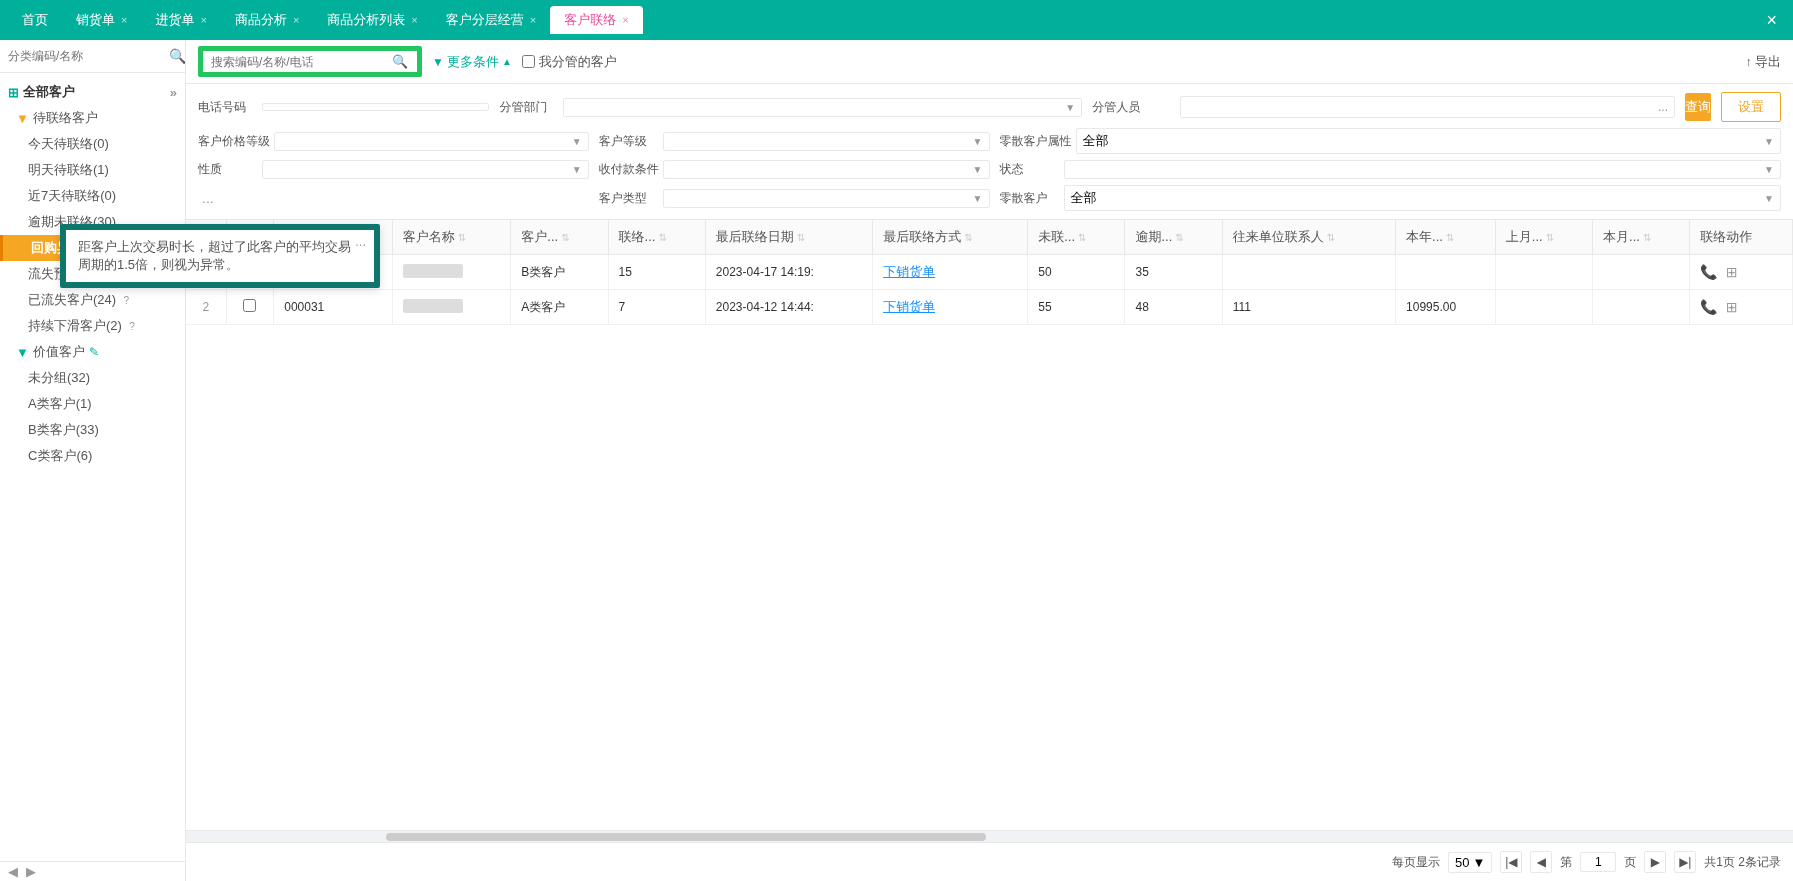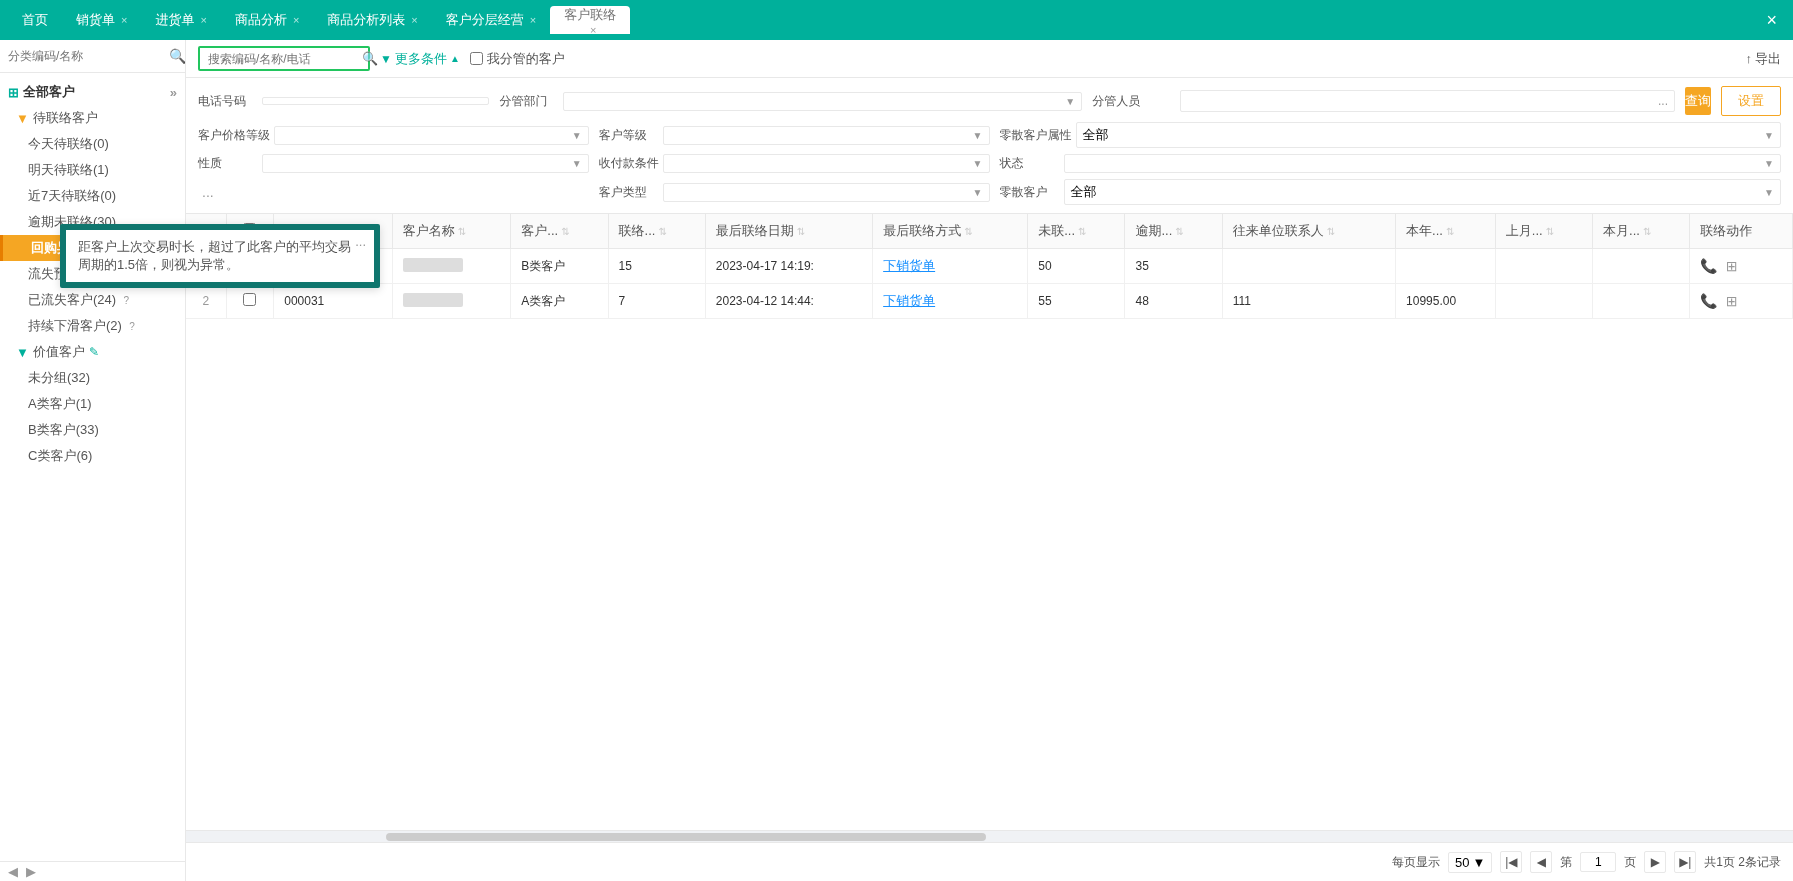--- a/index.html
+++ b/index.html
@@ -21,23 +21,22 @@
       display: flex;
       align-items: center;
       cursor: pointer;
       color: white;
       font-size: 13px;
       white-space: nowrap;
       position: relative;
     }
     .nav-tab.active {
       background: white;
-      color: #737373;
+      color: #ec4899;
       border-radius: 4px 4px 0 0;
-      flex-direction: column;
     }
     .nav-tab .close-x {
       margin-left: 6px;
       font-size: 11px;
       opacity: 0.7;
     }
     .nav-close-all {
       position: absolute;
       right: 16px;
       color: white;
@@ -171,25 +170,25 @@
       padding: 6px 12px;
       display: flex;
       align-items: center;
       gap: 10px;
       border-bottom: 1px solid #e8e8e8;
       flex-shrink: 0;
     }
     .filter-search-box {
       display: flex;
       align-items: center;
-      border: 2px solid #22c55e;
+      border: 5px solid #22c55e;
       border-radius: 2px;
       padding: 3px 8px;
       gap: 4px;
-      width: 172px;
+      width: 224px;
     }
     .filter-search-box input {
       border: none;
       outline: none;
       font-size: 12px;
       color: #999;
       flex: 1;
     }
     .more-conditions {
       display: flex;

